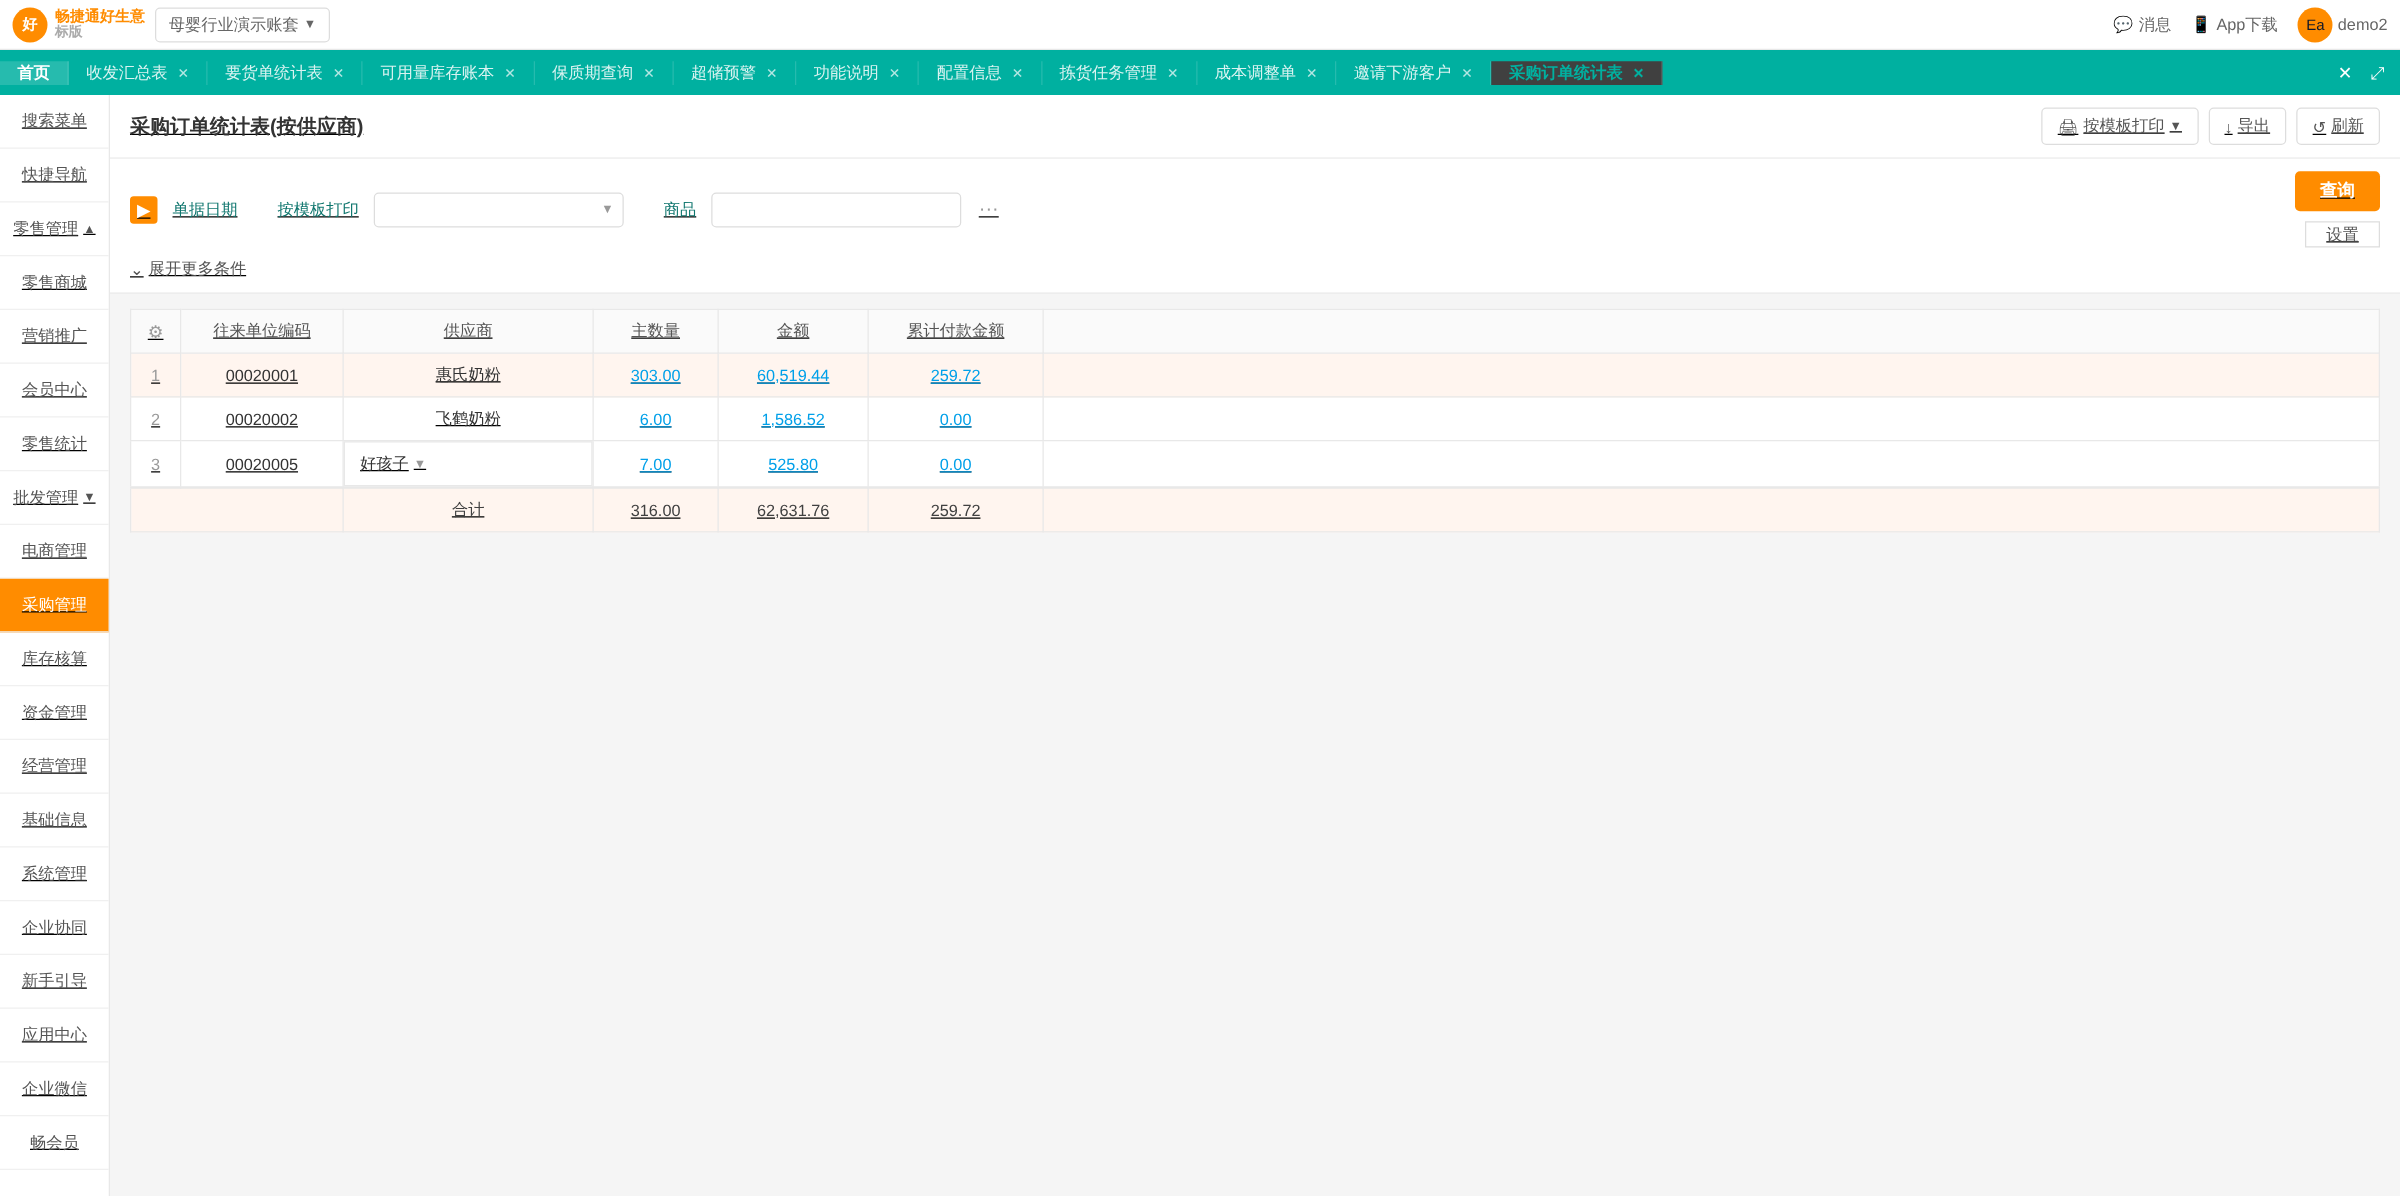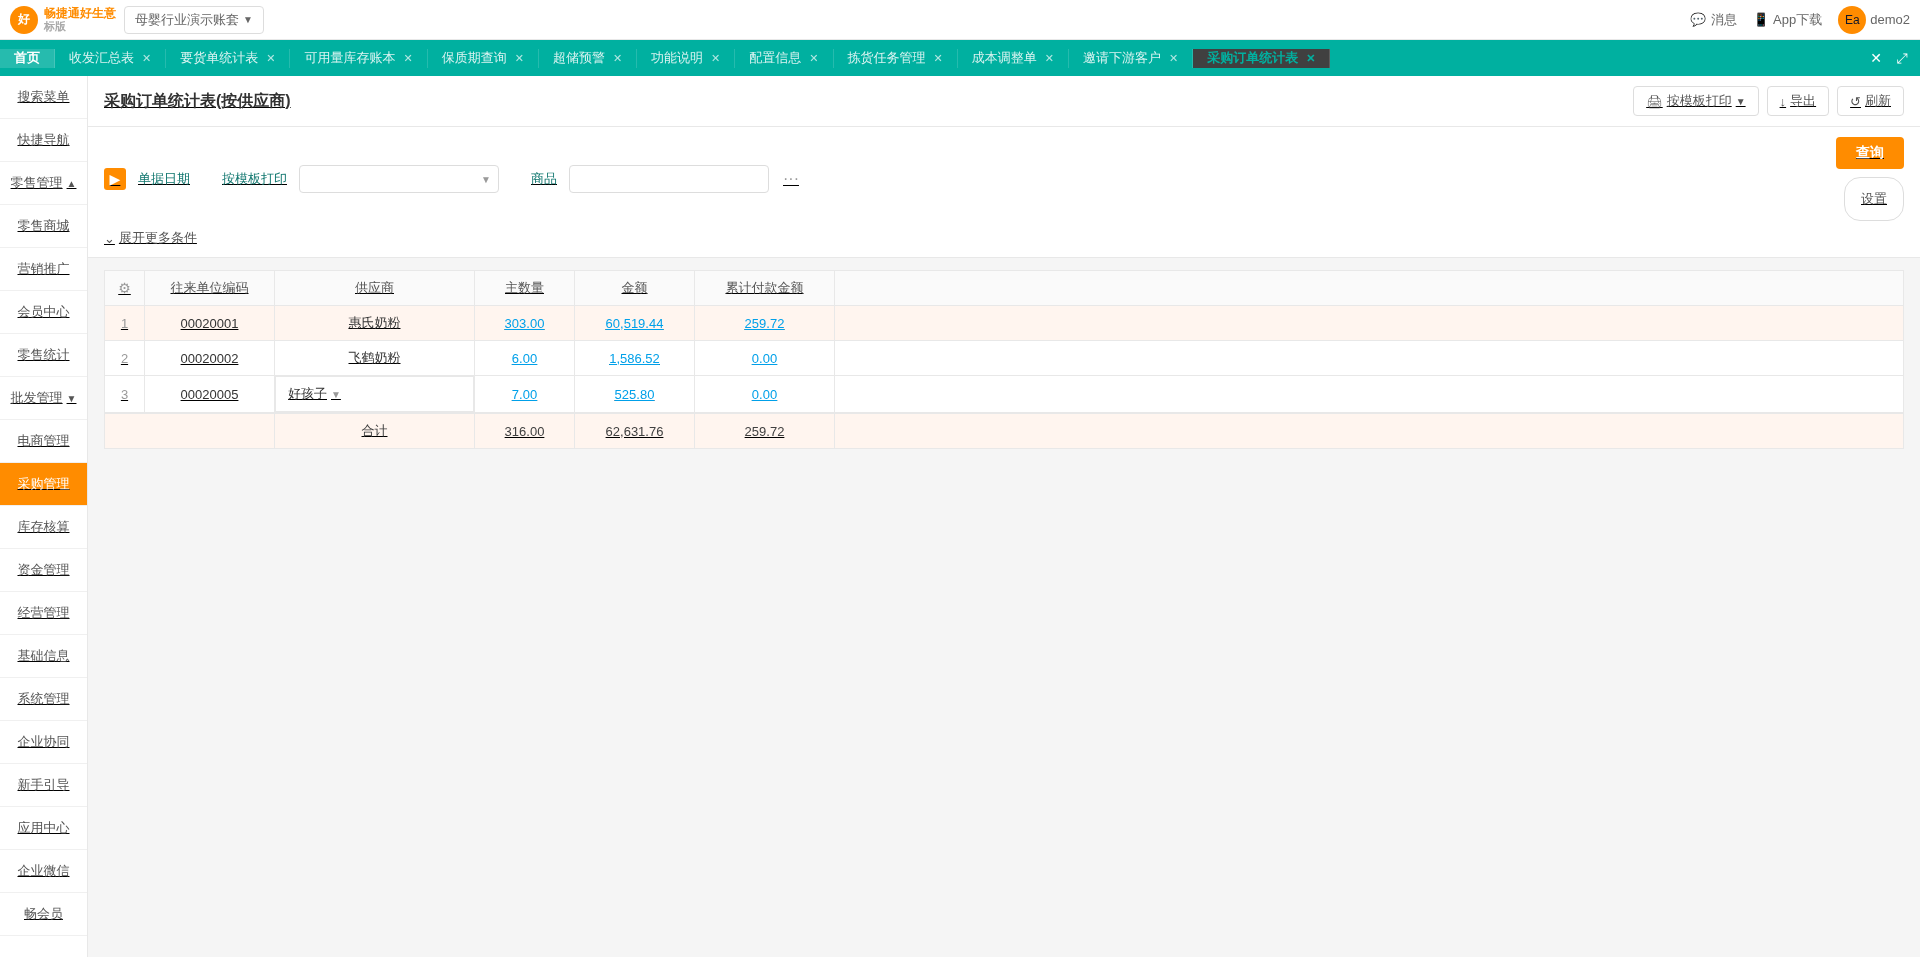--- a/index.html
+++ b/index.html
@@ -53,21 +53,21 @@
     .filter-toggle { width: 22px; height: 22px; background: #ff8c00; border-radius: 3px; display: flex; align-items: center; justify-content: center; cursor: pointer; color: white; font-size: 14px; flex-shrink: 0; }
     .filter-label { color: #0f766e; font-size: 13px; white-space: nowrap; }
     .date-shortcuts { display: flex; gap: 6px; align-items: center; }
     .date-shortcut { color: #555; cursor: pointer; font-size: 13px; padding: 2px 4px; }
     .date-tag { background: #ff8c00; color: white; font-size: 12px; padding: 1px 6px; border-radius: 3px; cursor: pointer; }
     .date-range { color: #555; font-size: 12px; margin-left: 4px; }
     .filter-input { height: 28px; border: 1px solid #ddd; border-radius: 4px; padding: 0 8px; font-size: 13px; color: #333; min-width: 140px; background: #fff; }
     .filter-select { height: 28px; border: 1px solid #ddd; border-radius: 4px; padding: 0 24px 0 8px; font-size: 13px; color: #333; min-width: 200px; background: #fff; appearance: none; }
     .filter-expand { display: flex; align-items: center; gap: 4px; color: #555; cursor: pointer; font-size: 13px; margin-top: 8px; }
     .btn-query { height: 32px; padding: 0 20px; background: #ff8c00; color: white; border: none; border-radius: 4px; cursor: pointer; font-size: 14px; font-weight: bold; }
-    .btn-setting { height: 44px; padding: 0 16px; background: #fff; color: #555; border: 1px solid #ddd; border-radius: 16px; cursor: pointer; font-size: 13px; margin-top: 4px; }
+    .btn-setting { height: 21px; padding: 0 16px; background: #fff; color: #555; border: 1px solid #ddd; border-radius: 0; cursor: pointer; font-size: 13px; margin-top: 4px; }
 
     
     .table-area { flex: 1; overflow-y: auto; padding: 12px 16px; }
     .data-table { width: 100%; border-collapse: collapse; background: #fff; }
     .data-table th { background: #fafafa; border: 1px solid #e8e8e8; padding: 8px 12px; text-align: center; color: #555; font-weight: normal; font-size: 13px; }
     .data-table td { border: 1px solid #e8e8e8; padding: 8px 12px; text-align: center; color: #333; font-size: 13px; }
     .data-table tr:nth-child(1) td { background: #fff5ef; }
     .link-text { color: #00a0e9; text-decoration: underline; cursor: pointer; }
     .row-num { color: #999; }
     .col-checkbox { width: 40px; }

